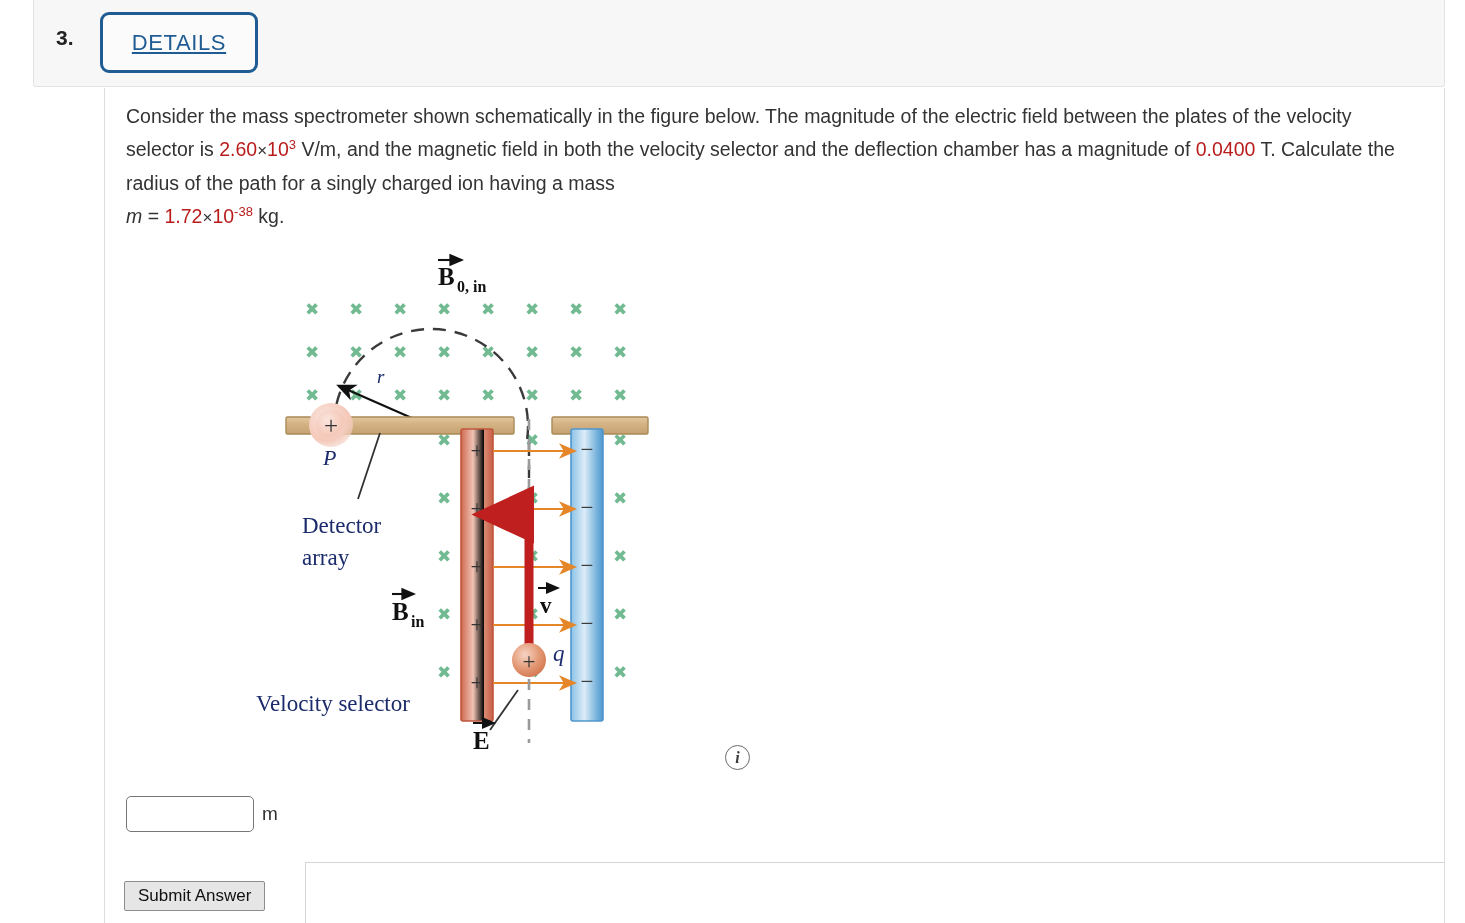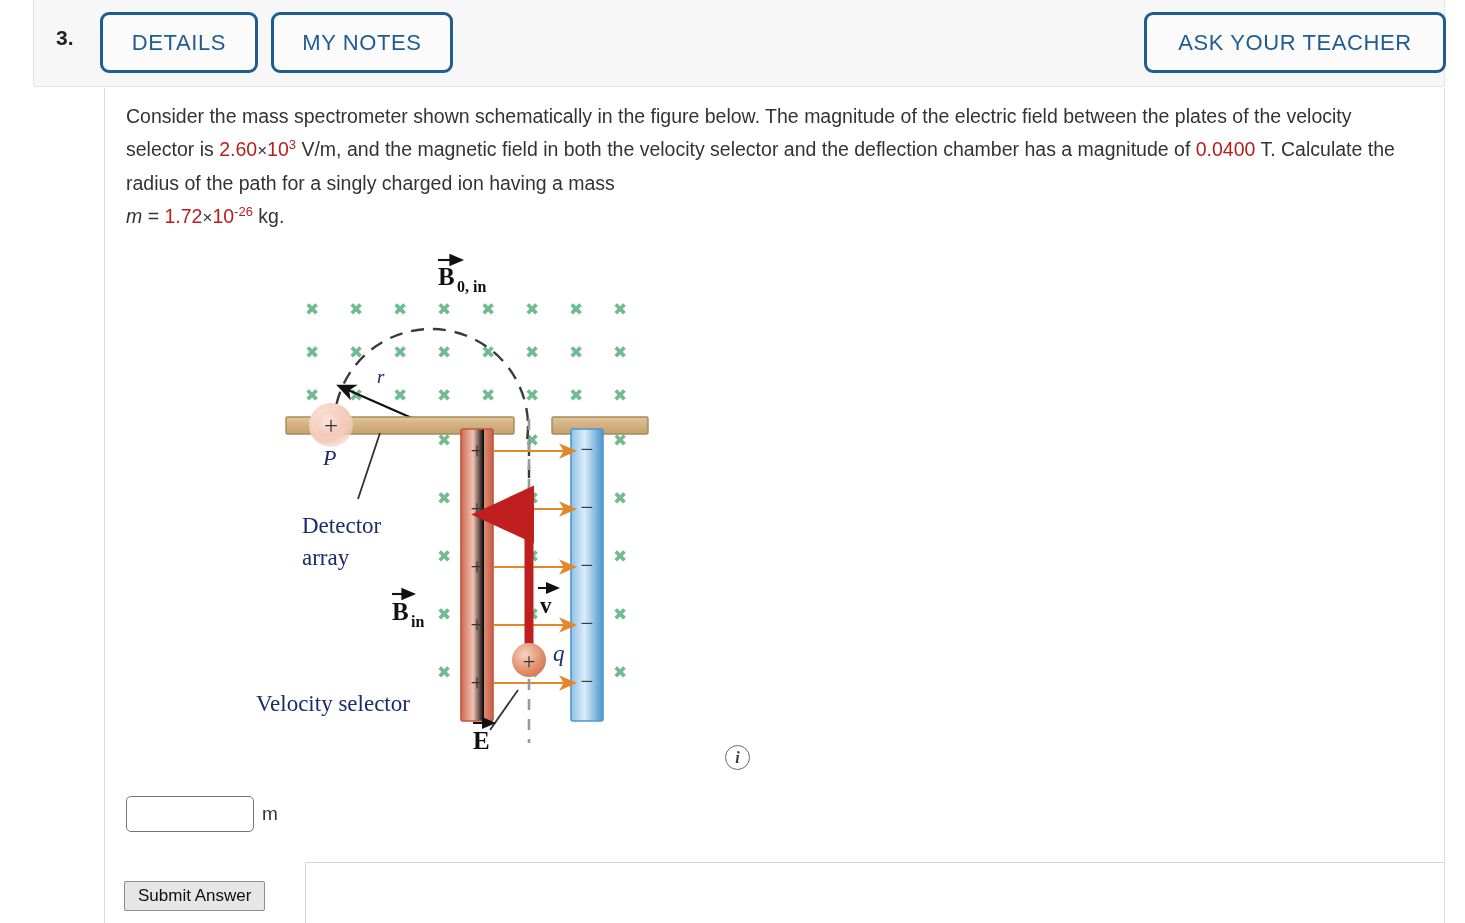--- a/index.html
+++ b/index.html
@@ -24,21 +24,21 @@
     font-family: "Liberation Sans", sans-serif;
   }
   .btn-outline {
     position: absolute; top: 12px; height: 61px;
     background: #fbfbfb;
     border: 3px solid #1f5c93; border-radius: 9px;
     color: #1f5c93; font-size: 22px; letter-spacing: .6px;
     display: flex; align-items: center; justify-content: center;
     cursor: pointer; font-family: "Liberation Sans", sans-serif;
   }
-  #btn-details  { left: 66px;  width: 158px; }
+  #btn-details  { left: 66px;  width: 158px; text-decoration: underline; }
   #btn-mynotes  { left: 237px; width: 182px; }
   #btn-ask      { left: 1110px; width: 302px; }
 
   
   .vrule {
     position: absolute; left: 104px; top: 88px; width: 1px; height: 835px;
     background: #dddddd;
   }
   .vrule-right {
     position: absolute; left: 1444px; top: 88px; width: 1px; height: 835px;
@@ -104,30 +104,28 @@
   }
 </style>
 </head>
 <body>
 
 <div id="page">
 
   <div class="qheader">
     <span class="qnum">3.</span>
     <div class="btn-outline" id="btn-details">DETAILS</div>
-    <div class="btn-outline" id="btn-mynotes">MY NOTES</div>
-    <div class="btn-outline" id="btn-ask">ASK YOUR TEACHER</div>
   </div>
 
   <div class="vrule"></div>
   <div class="vrule-right"></div>
 
   <div class="qtext">
     <span>Consider the mass spectrometer shown schematically in the figure below. The magnitude of the electric field between the plates of the velocity selector is </span><span class="rv">2.60</span><span class="times">×</span><span class="rv">10</span><sup class="rv">3</sup><span> V/m, and the magnetic field in both the velocity selector and the deflection chamber has a magnitude of </span><span class="rv">0.0400</span><span> T. Calculate the radius of the path for a singly charged ion having a mass </span><br>
-    <span class="ital">m</span><span> = </span><span class="rv">1.72</span><span class="times">×</span><span class="rv">10</span><sup class="rv">-26</sup><span> kg.</span>
+    <span class="ital">m</span><span> = </span><span class="rv">1.72</span><span class="times">×</span><span class="rv">10</span><sup class="rv">-38</sup><span> kg.</span>
   </div>
 
   <div id="figure">
     <svg width="430" height="525" viewBox="0 0 430 525" xmlns="http://www.w3.org/2000/svg">
       <defs>
         <linearGradient id="gradPos" x1="0" y1="0" x2="1" y2="0">
           <stop offset="0" stop-color="#cf6a51"></stop>
           <stop offset="0.38" stop-color="#f0c3b4"></stop>
           <stop offset="0.72" stop-color="#d9apm"></stop>
           <stop offset="0.72" stop-color="#d98c74"></stop>

